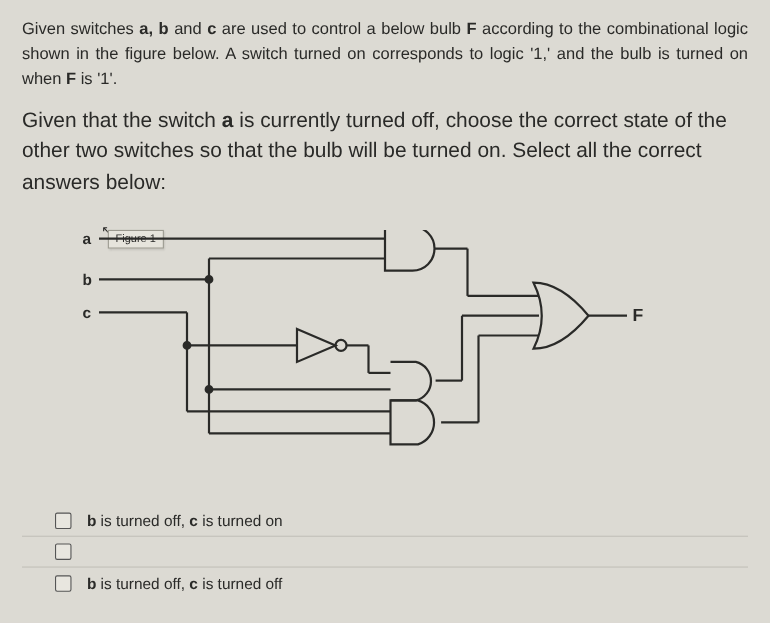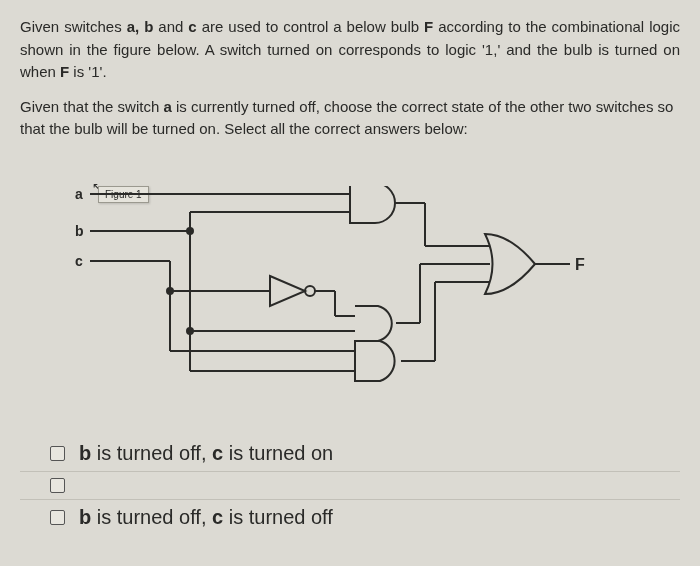--- a/index.html
+++ b/index.html
@@ -11,23 +11,23 @@
       padding: 16px 20px;
       color: #2a2a28;
     }
     .question-text {
       font-size: 15px;
       line-height: 1.5;
       margin-bottom: 12px;
       text-align: justify;
     }
     .follow-up {
-      font-size: 15px;
+      font-size: 19px;
       line-height: 1.5;
-      margin-bottom: 37px;
+      margin-bottom: 20px;
     }
     .bold { font-weight: 700; }
     .figure-area {
       position: relative;
       height: 230px;
       margin: 10px 0 28px 0;
     }
     .cursor {
       position: absolute;
       left: 72px;
@@ -59,21 +59,21 @@
       top: 8px;
     }
     .options {
       margin-top: 8px;
     }
     .option-row {
       display: flex;
       align-items: center;
       padding: 6px 0;
       border-bottom: 1px solid #c2c0b8;
-      font-size: 20px;
+      font-size: 14px;
     }
     .option-row:last-child { border-bottom: none; }
     .checkbox {
       width: 15px;
       height: 15px;
       border: 1.5px solid #555;
       border-radius: 2px;
       margin-left: 30px;
       margin-right: 14px;
       background: #e8e6df;

